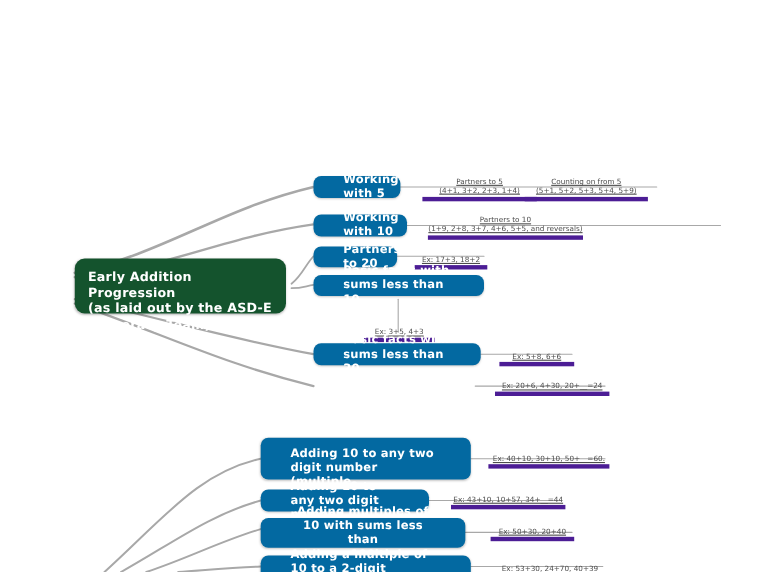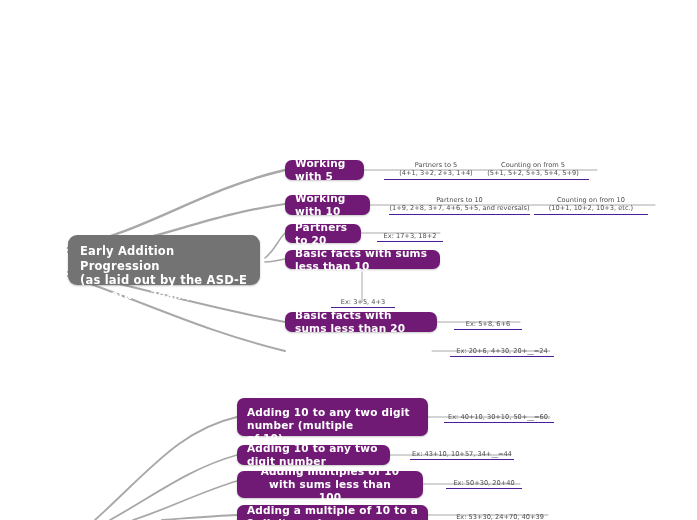--- a/index.html
+++ b/index.html
@@ -30,51 +30,52 @@
     box-sizing: border-box;
     border-radius: 7px;
     color: #ffffff;
     font-weight: bold;
     letter-spacing: 0.2px;
     display: flex;
     align-items: center;
     z-index: 5;
   }
   .node-central {
-    background: #737373;
+    background: #14532d;
     border-radius: 9px;
     font-size: 11.5px;
     line-height: 14.5px;
     padding: 9px 12px;
     align-items: flex-start;
     box-shadow: 0 1px 2px rgba(0,0,0,0.25);
   }
   .node-central .txt {
     white-space: pre-line;
   }
   .node-branch {
-    background: #701a75;
+    background: #0369a1;
     font-size: 10.5px;
     line-height: 13px;
-    padding: 6px 10px;
+    padding: 6px 27px;
     box-shadow: 0 1px 2px rgba(0,0,0,0.22);
   }
   .node-branch .txt {
     white-space: pre-line;
   }
   .leaf {
     position: absolute;
     color: #4d4d4d;
     font-size: 6.6px;
     line-height: 8.2px;
     text-align: center;
     white-space: pre-line;
-    border-bottom: 1px solid #4c1d95;
+    border-bottom: 4px solid #4c1d95;
     padding-bottom: 1px;
     z-index: 4;
+    text-decoration: underline;
   }
 </style>
 </head>
 <body>
 
 <div id="canvas">
 
   <svg id="connectors" viewBox="0 0 697 520" xmlns="http://www.w3.org/2000/svg">
     <g fill="none" stroke="#a8a8a8" stroke-linecap="round">
 
@@ -156,24 +157,20 @@
   <div class="leaf" style="left:477px; top:153px; width:112px;">
     <span>Counting on from 5
 (5+1,  5+2,  5+3,  5+4,  5+9)</span>
   </div>
 
   <div class="leaf" style="left:389px; top:188px; width:141px;">
     <span>Partners to 10
 (1+9,  2+8,  3+7,  4+6,  5+5, and reversals)</span>
   </div>
 
-  <div class="leaf" style="left:534px; top:188px; width:114px;">
-    <span>Counting on from 10
-(10+1,  10+2,  10+3, etc.)</span>
-  </div>
 
   <div class="leaf" style="left:377px; top:224px; width:66px;">
     <span>Ex: 17+3, 18+2</span>
   </div>
 
   <div class="leaf" style="left:331px; top:290px; width:64px;">
     <span>Ex: 3+5, 4+3</span>
   </div>
 
   <div class="leaf" style="left:454px; top:312px; width:68px;">

